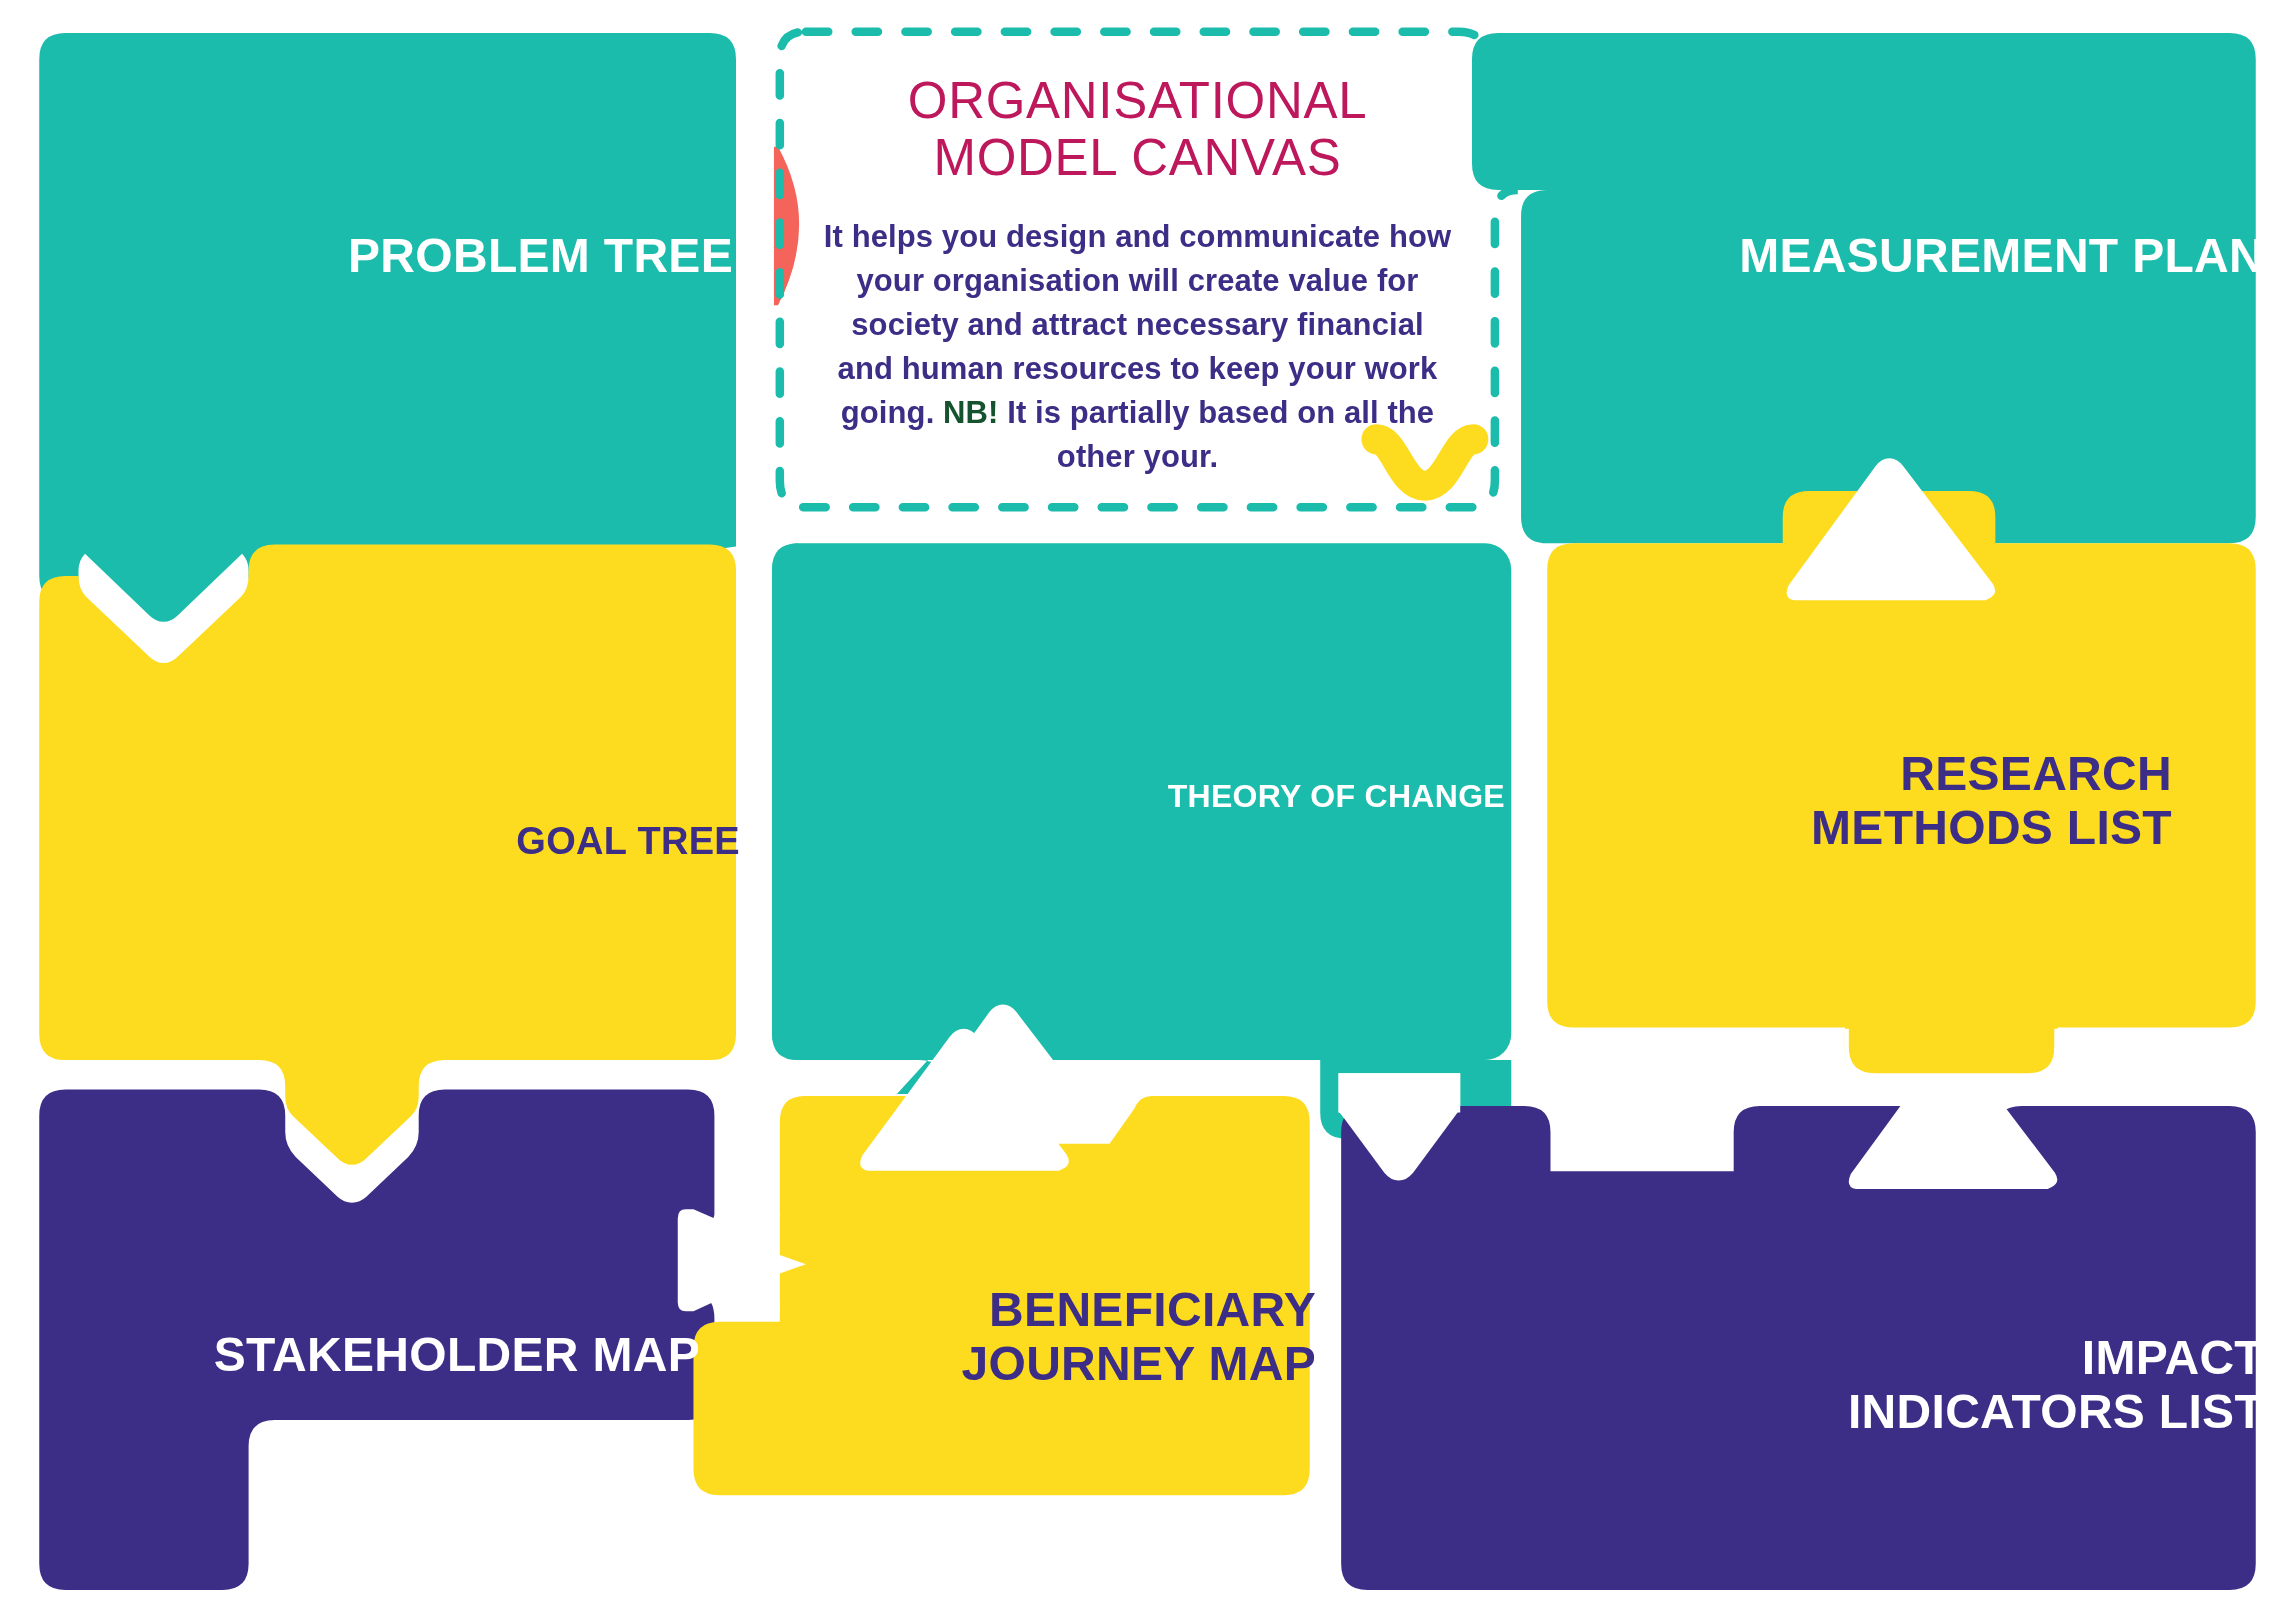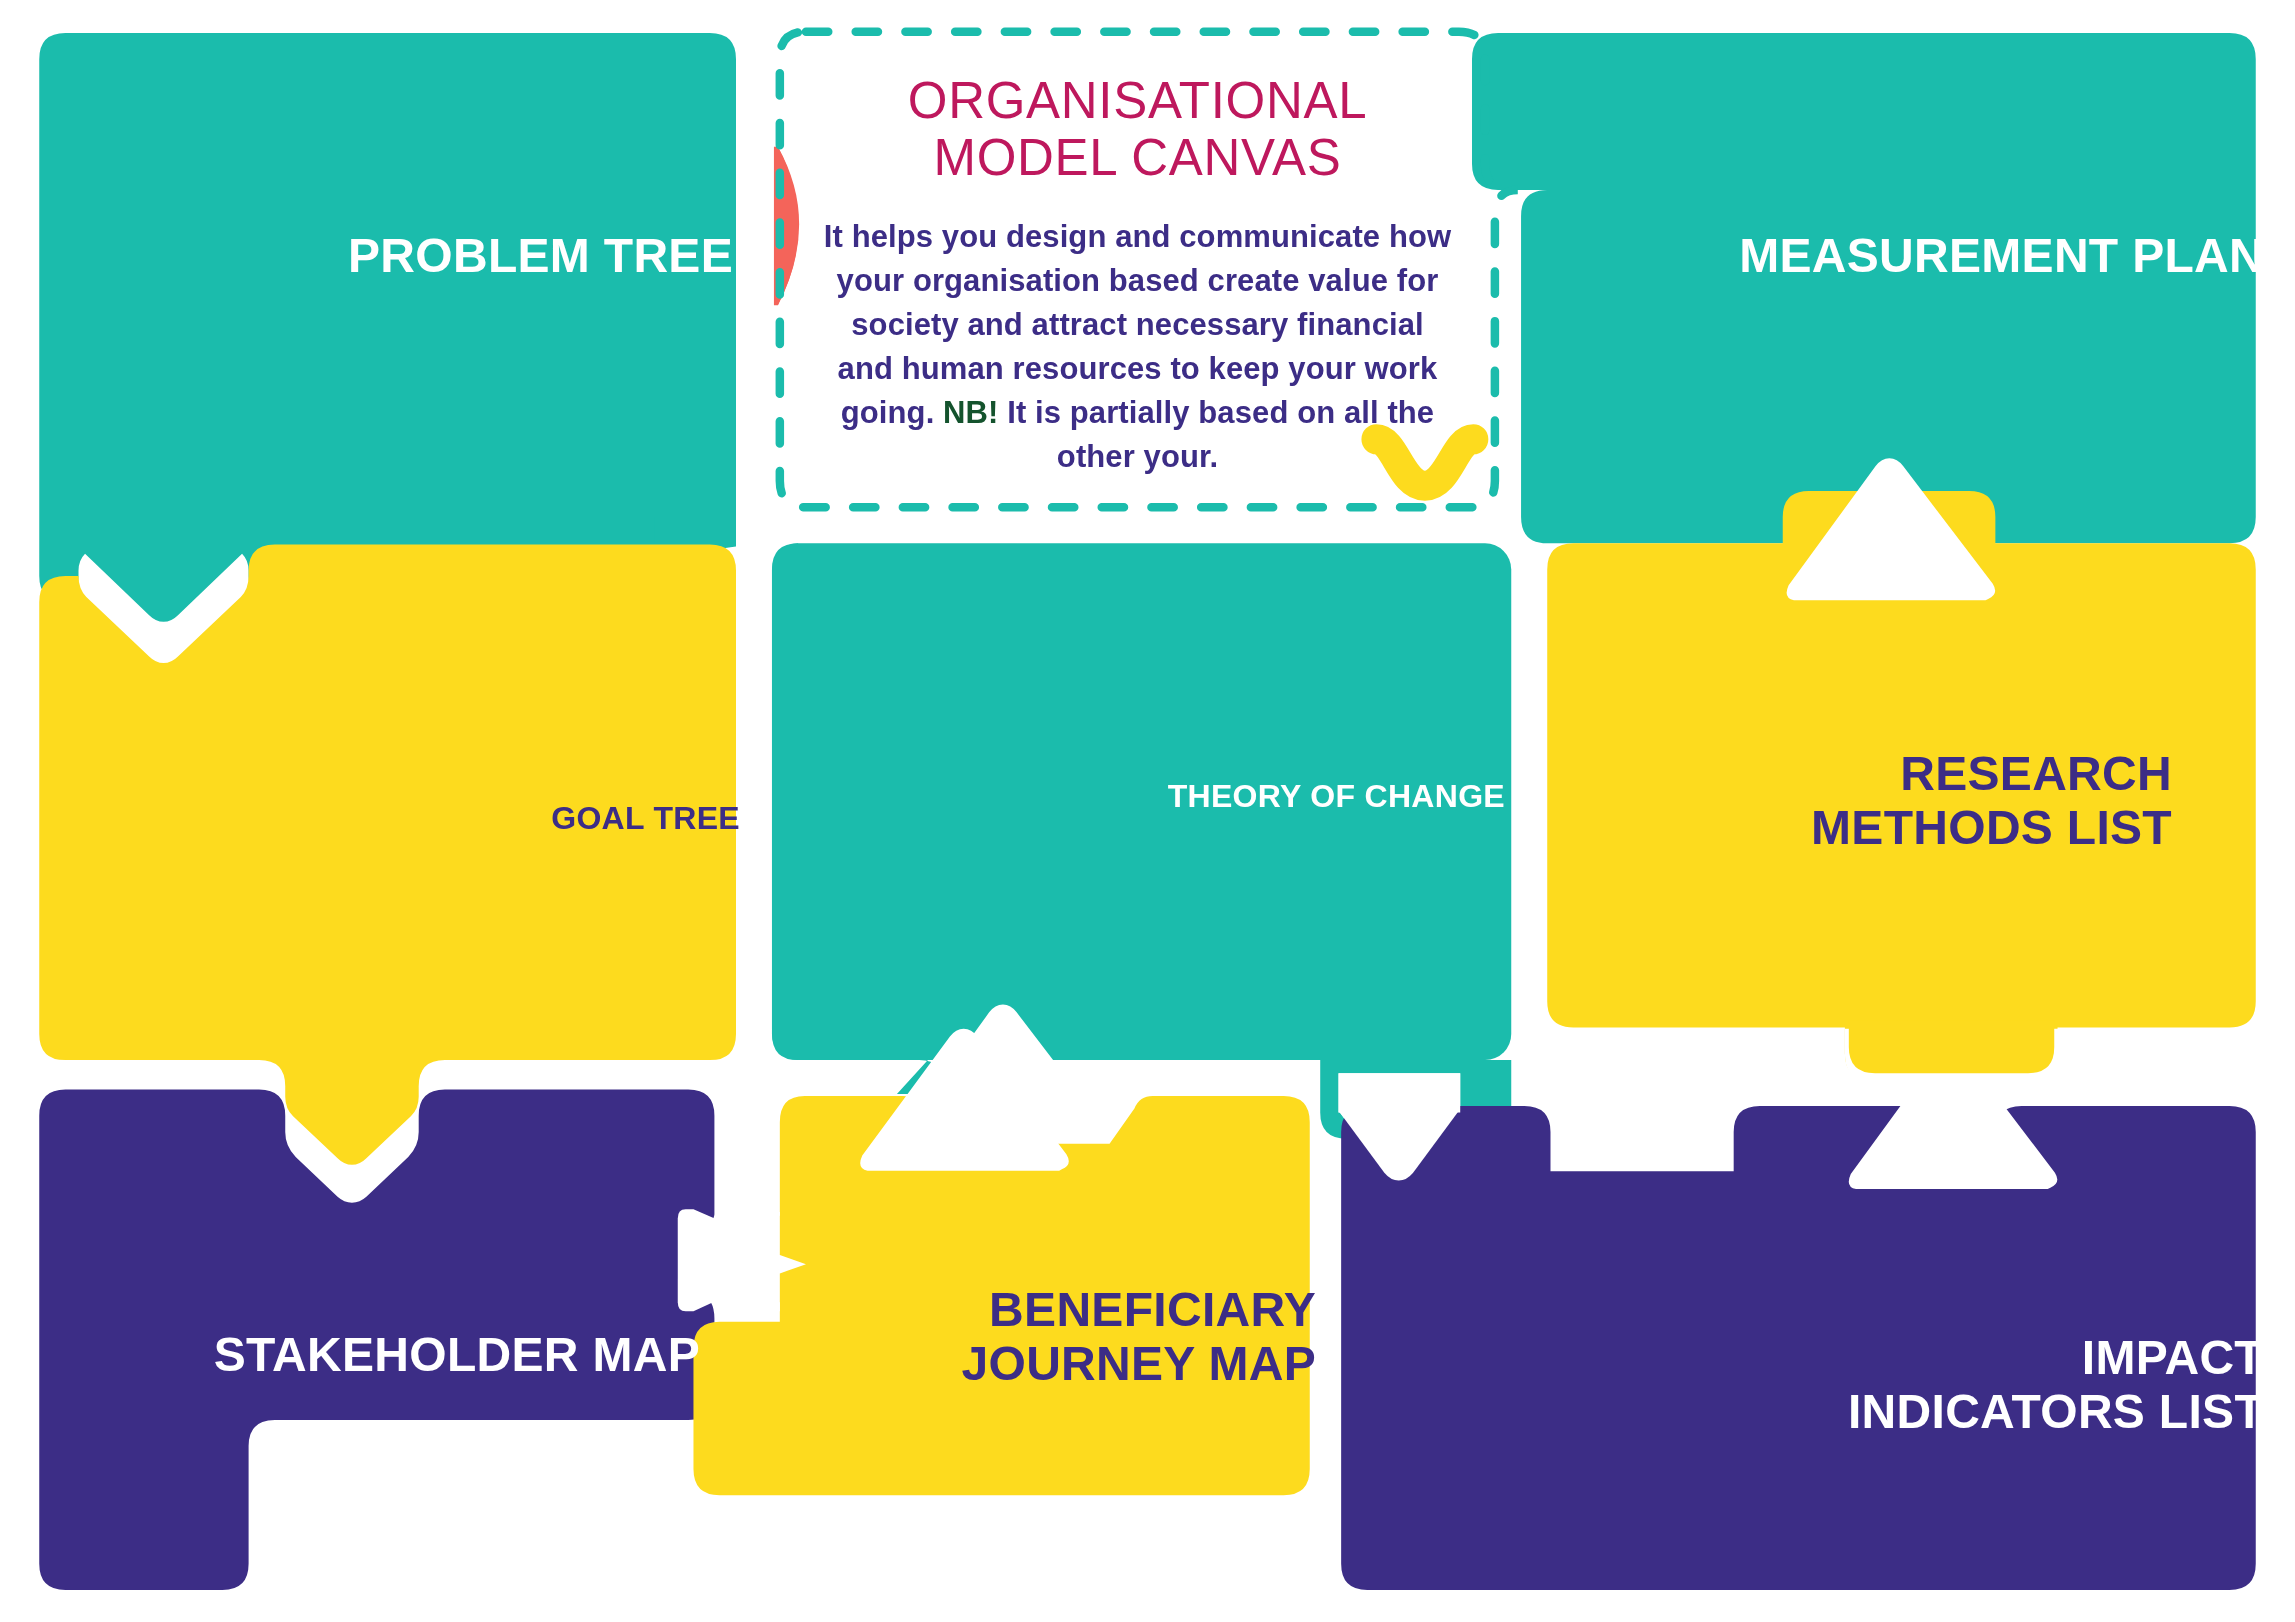--- a/index.html
+++ b/index.html
@@ -391,37 +391,37 @@
     <path fill="none" stroke="#FDDB1E" stroke-width="46" stroke-linecap="round" d="M 2104,671
          C 2132,671 2142,742 2178,742
          C 2214,742 2224,671 2252,671"></path>
 
   </svg>
 
   <div class="card-label lbl-white" style="left:39px; top:229px; width:694px; font-size:48px;">PROBLEM TREE</div>
 
   <div class="card-label lbl-white" style="left:1544px; top:229px; width:720px; font-size:48px;">MEASUREMENT PLAN</div>
 
-  <div class="card-label lbl-purple" style="left:46px; top:801px; width:694px; font-size:32px;">GOAL TREE</div>
+  <div class="card-label lbl-purple" style="left:46px; top:820px; width:694px; font-size:38px;">GOAL TREE</div>
 
   <div class="card-label lbl-white" style="left:785px; top:779px; width:720px; font-size:32px;">THEORY OF CHANGE</div>
 
   <div class="card-label lbl-purple" style="left:1465px; top:747px; width:707px; font-size:48px;">RESEARCH
 METHODS LIST</div>
 
   <div class="card-label lbl-white" style="left:39px; top:1328px; width:661px; font-size:48px;">STAKEHOLDER MAP</div>
 
   <div class="card-label lbl-purple" style="left:779px; top:1283px; width:537px; font-size:48px;">BENEFICIARY
 JOURNEY MAP</div>
 
   <div class="card-label lbl-white" style="left:1348px; top:1283px; width:916px; font-size:48px;margin-top:48px;">IMPACT
 INDICATORS LIST</div>
 
   <div id="canvas-box">
     <div id="canvas-title">ORGANISATIONAL
 MODEL CANVAS</div>
     <div id="canvas-body">
-      <span>It helps you design and communicate how your organisation based create value for society and attract necessary financial and human resources to keep your work going. </span><span class="nb">NB!</span><span> It is partially based on all the other your.</span>
+      <span>It helps you design and communicate how your organisation will create value for society and attract necessary financial and human resources to keep your work going. </span><span class="nb">NB!</span><span> It is partially based on all the other your.</span>
     </div>
   </div>
 
 </div>
 
 
 </body></html>

